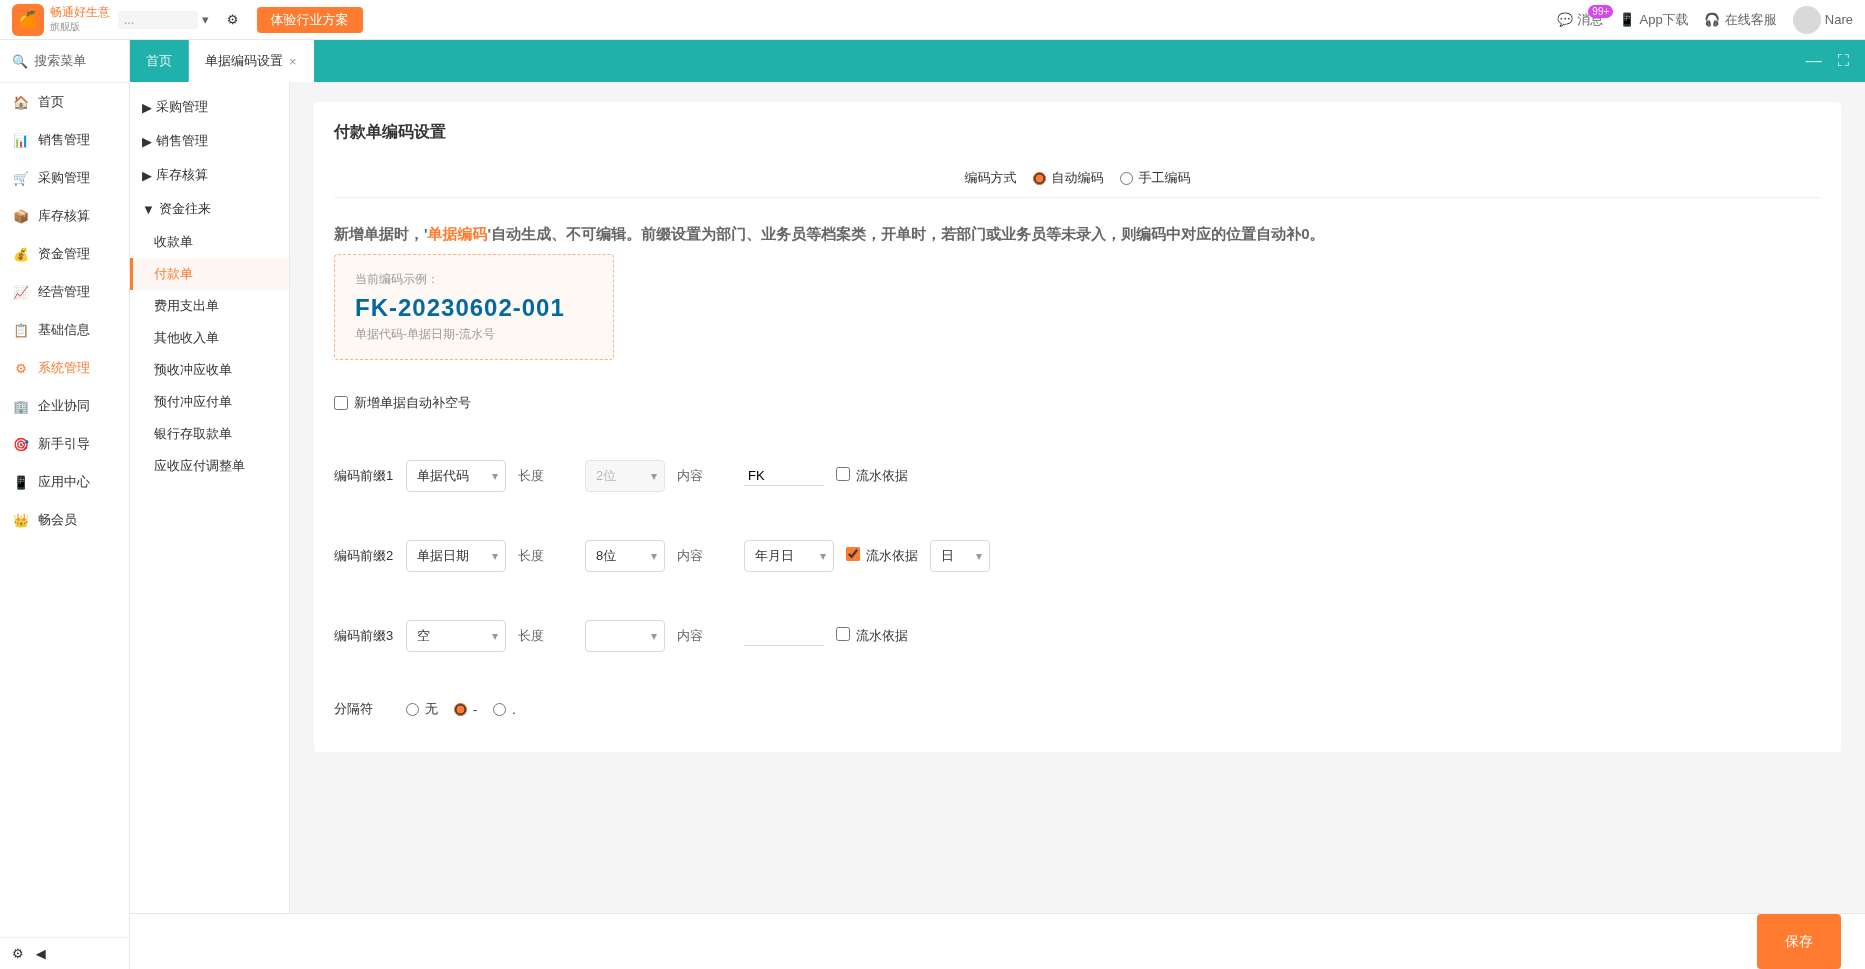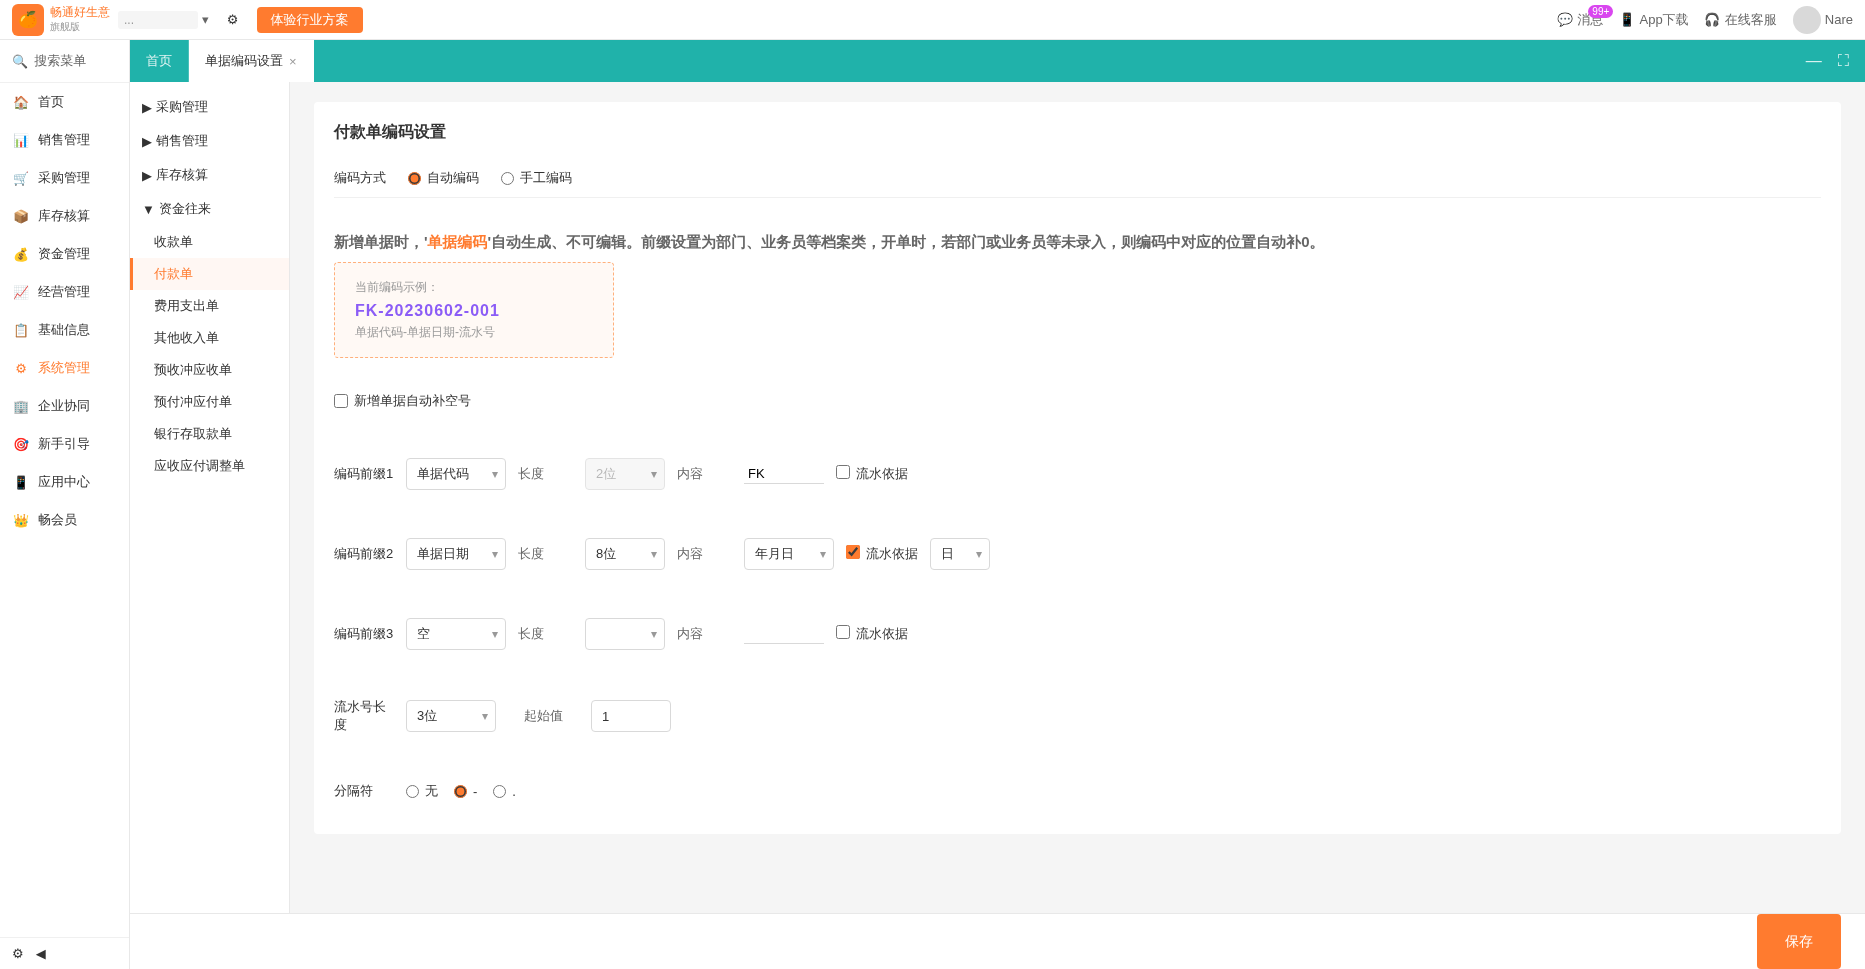--- a/index.html
+++ b/index.html
@@ -52,33 +52,33 @@
     .sub-sidebar-child.active { color: #ff7b2f; background: #fff7f3; font-weight: 500; border-left: 3px solid #ff7b2f; padding-left: 21px; }
 
     
     .main-content { flex: 1; overflow-y: auto; padding: 20px 24px; background: #f5f5f5; }
     .page-title { font-size: 16px; font-weight: 600; color: #333; margin-bottom: 16px; }
 
     
     .card { background: #fff; border-radius: 4px; padding: 20px; }
 
     
-    .radio-group { display: flex; align-items: center; gap: 22px; padding: 10px 0; border-bottom: 1px solid #f0f0f0; margin-bottom: 32px; }
+    .radio-group { display: flex; align-items: center; gap: 16px; padding: 10px 0; border-bottom: 1px solid #f0f0f0; margin-bottom: 24px; justify-content: center; }
     .radio-label { font-size: 13px; color: #333; }
     .radio-item { display: flex; align-items: center; gap: 6px; cursor: pointer; font-size: 13px; }
     .radio-input { accent-color: #ff7b2f; }
 
     
     .info-text { font-size: 15px; color: #666; margin-bottom: 8px; line-height: 1.6; font-weight: bold; }
     .info-text span { color: #ff7b2f; }
 
     
     .example-box { border: 1px dashed #ffb07c; background: #fff9f5; border-radius: 4px; padding: 16px 20px; margin-bottom: 20px; display: inline-block; min-width: 280px; }
     .example-label { font-size: 12px; color: #999; margin-bottom: 6px; }
-    .example-code { font-size: 16px; font-weight: 600; color: #8b5cf6; letter-spacing: 1px; }
+    .example-code { font-size: 24px; font-weight: 600; color: #0369a1; letter-spacing: 1px; }
     .example-desc { font-size: 12px; color: #999; margin-top: 4px; }
 
     
     .checkbox-row { display: flex; align-items: center; gap: 6px; margin-bottom: 16px; font-size: 13px; color: #333; }
     .checkbox-input { accent-color: #ff7b2f; width: 14px; height: 14px; }
 
     
     .form-row { display: flex; align-items: center; gap: 12px; margin-bottom: 14px; margin-top: 48px; }
     .form-label { font-size: 13px; color: #333; width: 60px; flex-shrink: 0; }
     .form-select { border: 1px solid #d9d9d9; border-radius: 4px; padding: 5px 28px 7px 10px; font-size: 13px; color: #333; background: #fff; appearance: none; cursor: pointer; height: 32px; position: relative; }
@@ -361,30 +361,20 @@
             </div>
             <span class="inline-label">内容</span>
             <input class="content-input" type="text" value="" style="">
             <label class="form-check">
               <input type="checkbox" class="checkbox-input" style="">
               <span>流水依据</span>
             </label>
           </div>
 
           
-          <div class="form-row">
-            <span class="form-label">流水号长度</span>
-            <div class="select-wrapper">
-              <select class="form-select" style="width:90px;">
-                <option>3位</option>
-              </select>
-            </div>
-            <span style="margin-left:16px;" class="inline-label">起始值</span>
-            <input type="text" class="form-input" style="width: 80px;" value="1">
-          </div>
 
           
           <div class="form-row">
             <span class="form-label">分隔符</span>
             <div class="sep-options">
               <label class="radio-item">
                 <input type="radio" class="radio-input" name="sep" style="">
                 <span>无</span>
               </label>
               <label class="radio-item">

